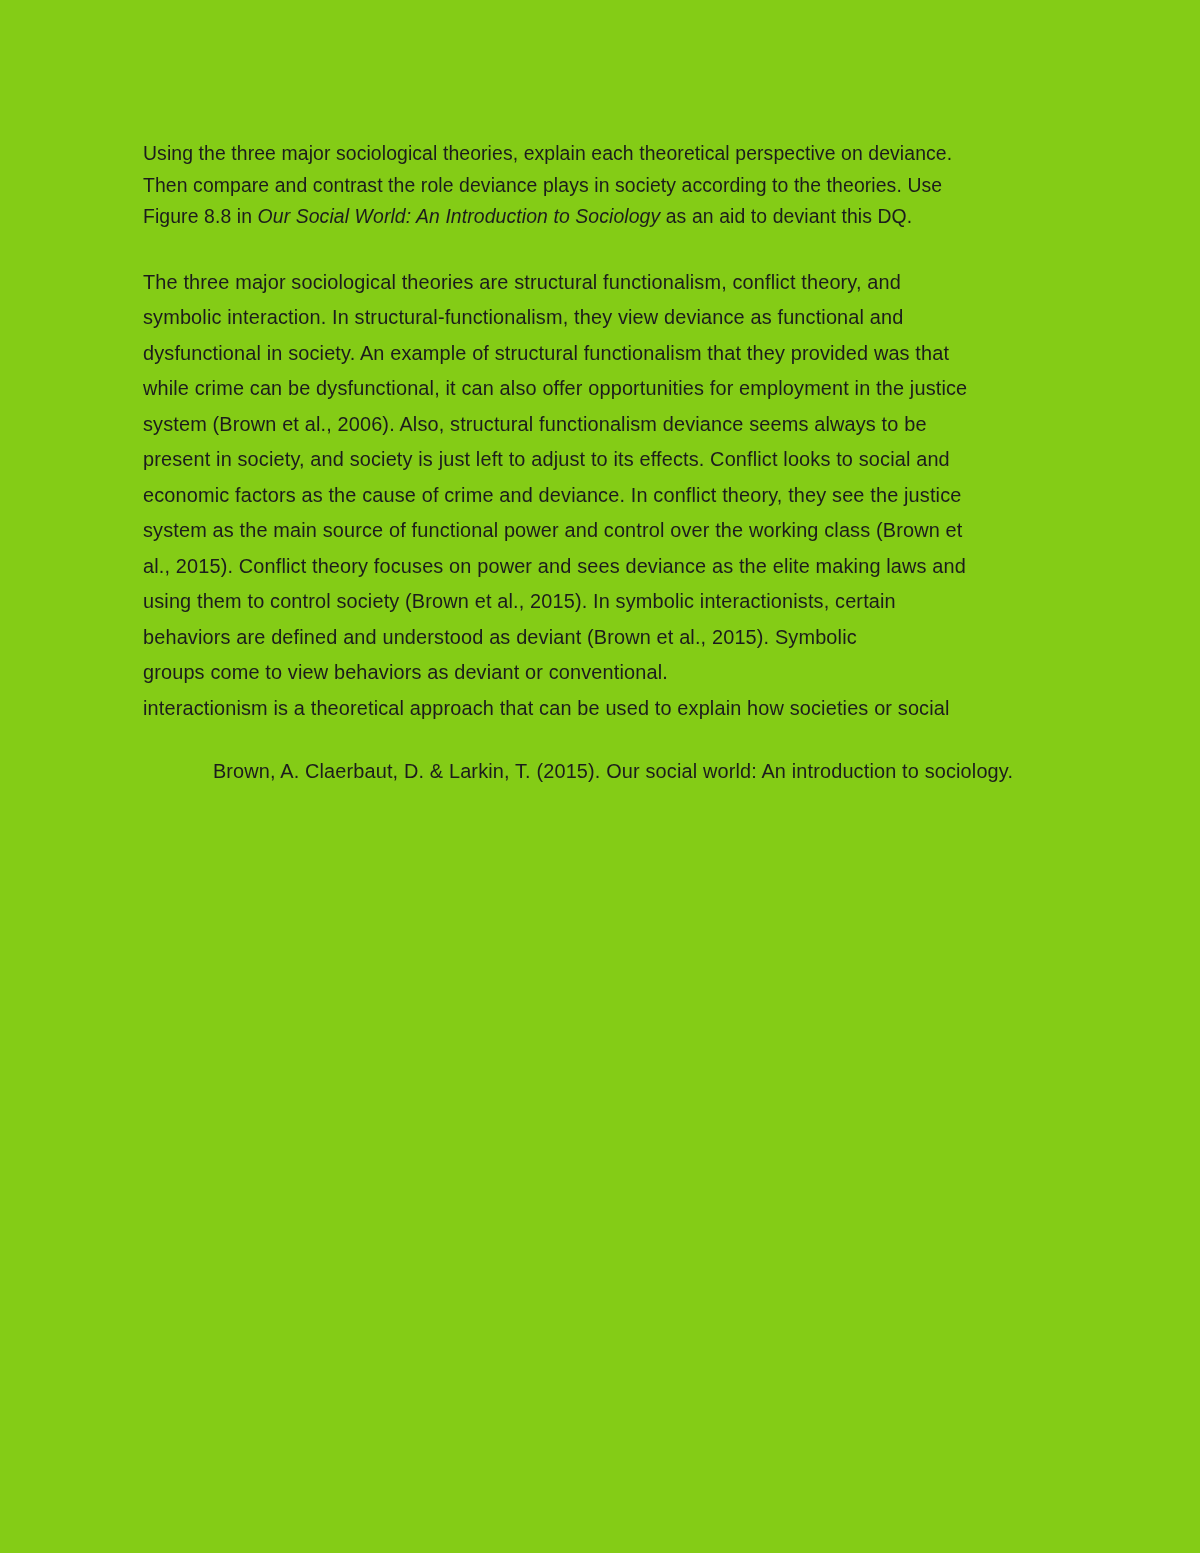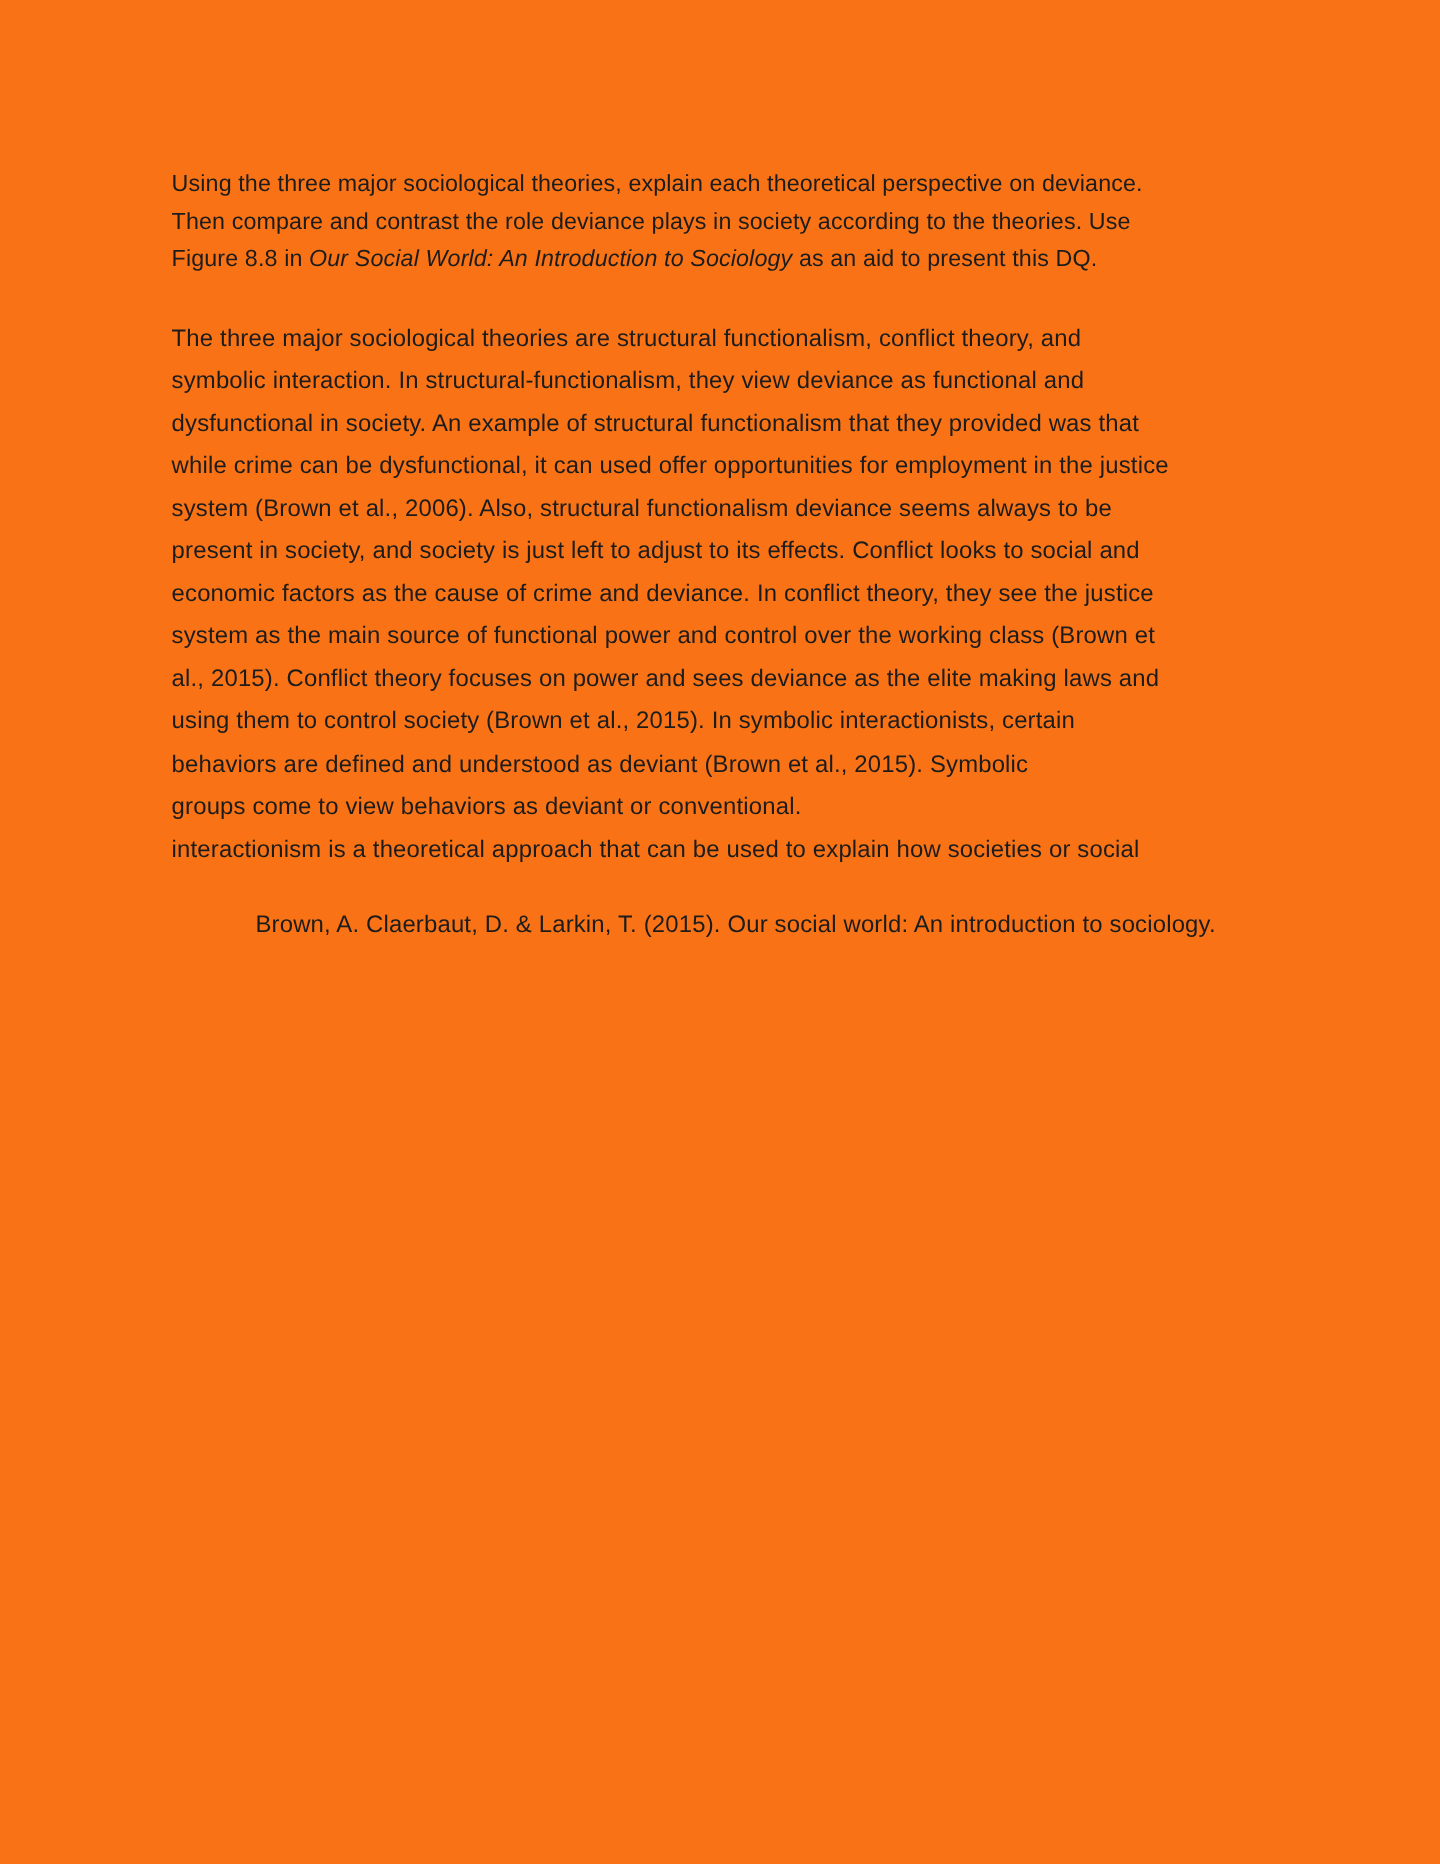--- a/index.html
+++ b/index.html
@@ -41,32 +41,32 @@
     font-size: 19.9px;
     line-height: 31.5px;
     letter-spacing: 0.15px;
     text-align: center;
   }
   .italic { font-style: italic; }
 </style>
 </head>
 <body>
 
-<div class="page" style="background: #f97316; color: rgb(28, 28, 28);">
+<div class="page" style="background: #84cc16; color: rgb(28, 28, 28);">
   <div class="text-block">
     <div class="para question">
         <div class="line"><span>Using the three major sociological theories, explain each theoretical perspective on deviance.</span></div>
         <div class="line"><span>Then compare and contrast the role deviance plays in society according to the theories. Use</span></div>
-        <div class="line"><span>Figure 8.8 in </span><span class="italic">Our Social World: An Introduction to Sociology</span><span> as an aid to present this DQ.</span></div>
+        <div class="line"><span>Figure 8.8 in </span><span class="italic">Our Social World: An Introduction to Sociology</span><span> as an aid to deviant this DQ.</span></div>
       </div>
     <div class="para answer">
         <div class="line"><span>The three major sociological theories are structural functionalism, conflict theory, and</span></div>
         <div class="line"><span>symbolic interaction. In structural-functionalism, they view deviance as functional and</span></div>
         <div class="line"><span>dysfunctional in society. An example of structural functionalism that they provided was that</span></div>
-        <div class="line"><span>while crime can be dysfunctional, it can used offer opportunities for employment in the justice</span></div>
+        <div class="line"><span>while crime can be dysfunctional, it can also offer opportunities for employment in the justice</span></div>
         <div class="line"><span>system (Brown et al., 2006). Also, structural functionalism deviance seems always to be</span></div>
         <div class="line"><span>present in society, and society is just left to adjust to its effects. Conflict looks to social and</span></div>
         <div class="line"><span>economic factors as the cause of crime and deviance. In conflict theory, they see the justice</span></div>
         <div class="line"><span>system as the main source of functional power and control over the working class (Brown et</span></div>
         <div class="line"><span>al., 2015). Conflict theory focuses on power and sees deviance as the elite making laws and</span></div>
         <div class="line"><span>using them to control society (Brown et al., 2015). In symbolic interactionists, certain</span></div>
         <div class="line"><span>behaviors are defined and understood as deviant (Brown et al., 2015). Symbolic</span></div>
         <div class="line"><span>groups come to view behaviors as deviant or conventional.</span></div>
         <div class="line"><span>interactionism is a theoretical approach that can be used to explain how societies or social</span></div>
       </div>

